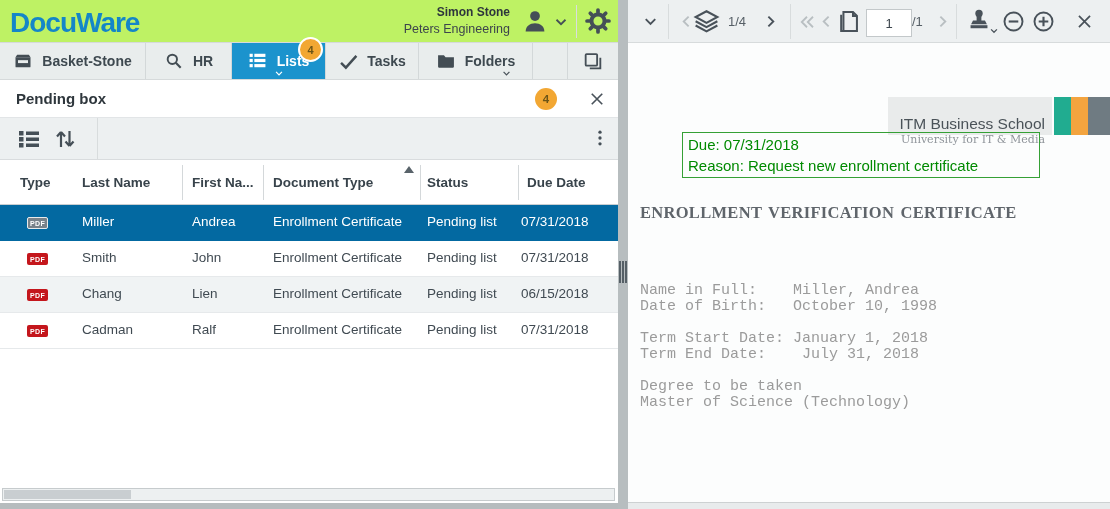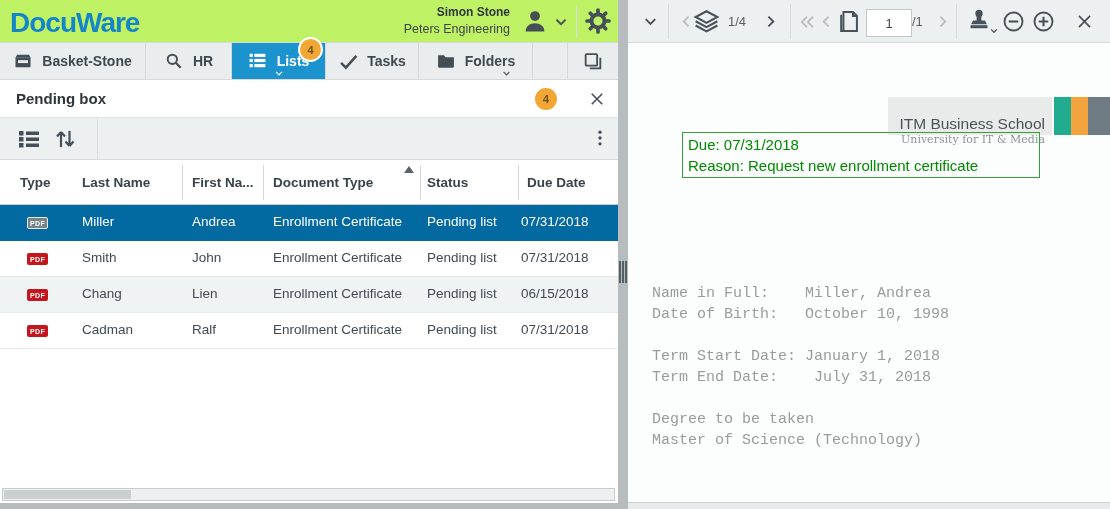--- a/index.html
+++ b/index.html
@@ -111,22 +111,22 @@
   .doc-school-sub{font-size:11px;color:#8f949a;font-family:"DejaVu Serif",serif;line-height:13px;text-align:right;}
   .bar{position:absolute;top:97px;height:38px;}
   .bar1{left:426px;width:17px;background:#21ac90;}
   .bar2{left:443px;width:17px;background:#f3a43f;}
   .bar3{left:460px;width:22px;background:#6f7b82;}
 
   .stamp-box{left:54px;top:132px;width:346px;border:1px solid #35a035;padding:1px 5px;
     font-size:15px;line-height:21px;color:#008a00;}
   .doc-heading{left:12px;top:203px;font-family:"Liberation Serif",serif;font-weight:bold;
     font-size:16.5px;color:#5f656b;letter-spacing:.3px;word-spacing:2px;}
-  .doc-body{left:24px;top:283px;margin:0;font-family:"Liberation Mono",monospace;
-    font-size:15px;line-height:21px;color:#9b9b9b;white-space:pre;}
+  .doc-body{left:12px;top:283px;margin:0;font-family:"Liberation Mono",monospace;
+    font-size:15px;line-height:16px;color:#9b9b9b;white-space:pre;}
 </style>
 </head>
 <body>
 
 <div class="abs left-panel">
 
   <div class="abs top-header">
     <div class="abs logo">DocuWare</div>
     <div class="abs user-block">
       <div class="user-name">Simon Stone</div>
@@ -417,20 +417,21 @@
   </div>
   <div class="abs bar bar1"></div>
   <div class="abs bar bar2"></div>
   <div class="abs bar bar3"></div>
 
   <div class="abs stamp-box">
     <div>Due:  07/31/2018</div>
     <div>Reason:  Request new enrollment certificate</div>
   </div>
 
+  <div class="abs doc-heading">ENROLLMENT VERIFICATION CERTIFICATE</div>
 
   <pre class="abs doc-body">Name in Full:    Miller, Andrea
 Date of Birth:   October 10, 1998
 
 Term Start Date: January 1, 2018
 Term End Date:    July 31, 2018
 
 Degree to be taken
 Master of Science (Technology)</pre>
 

